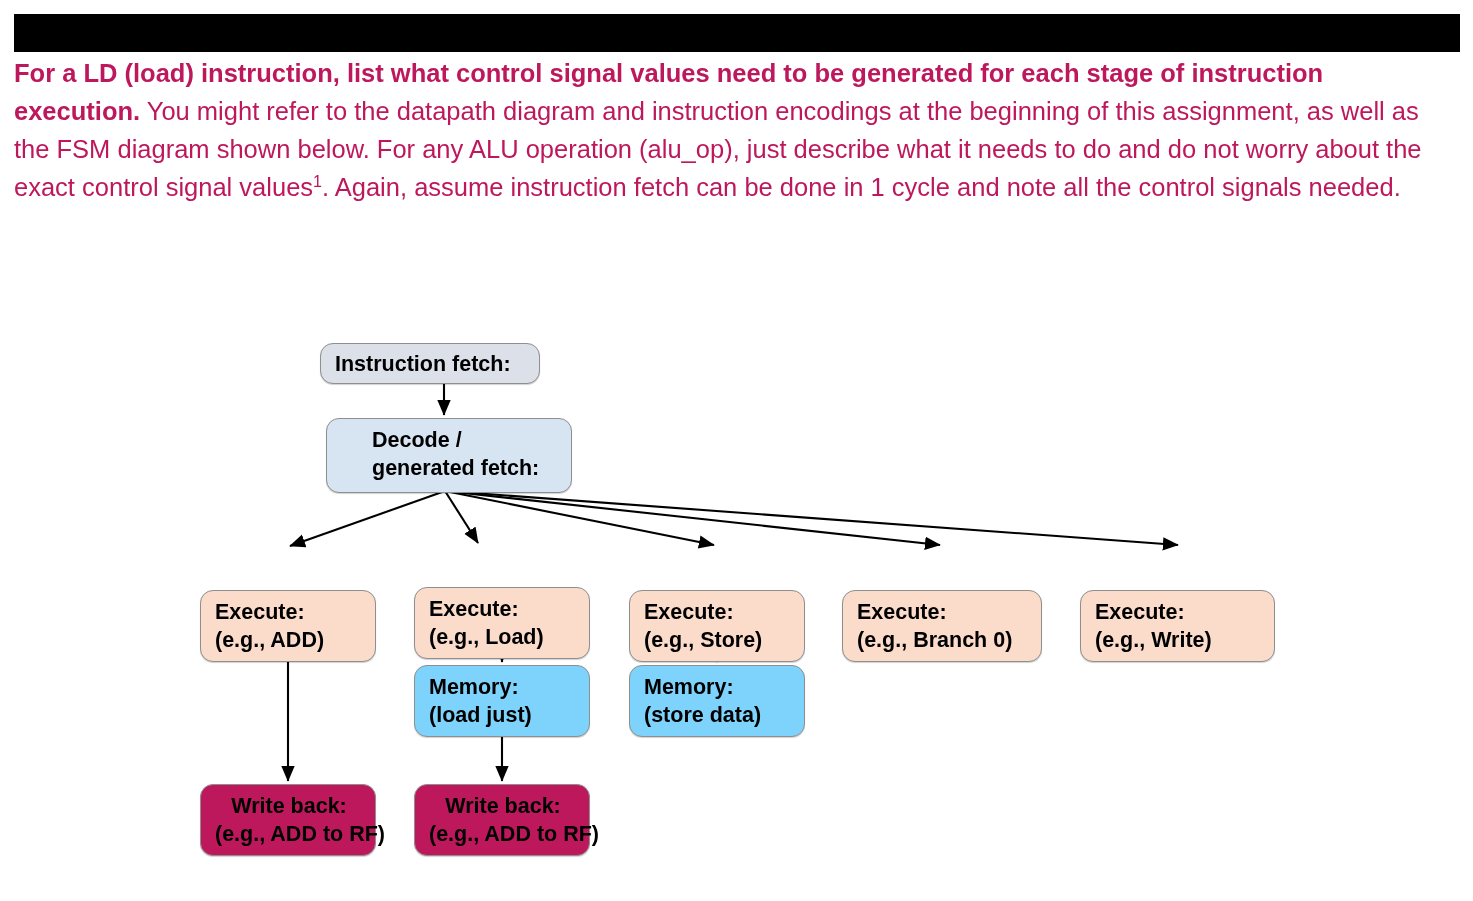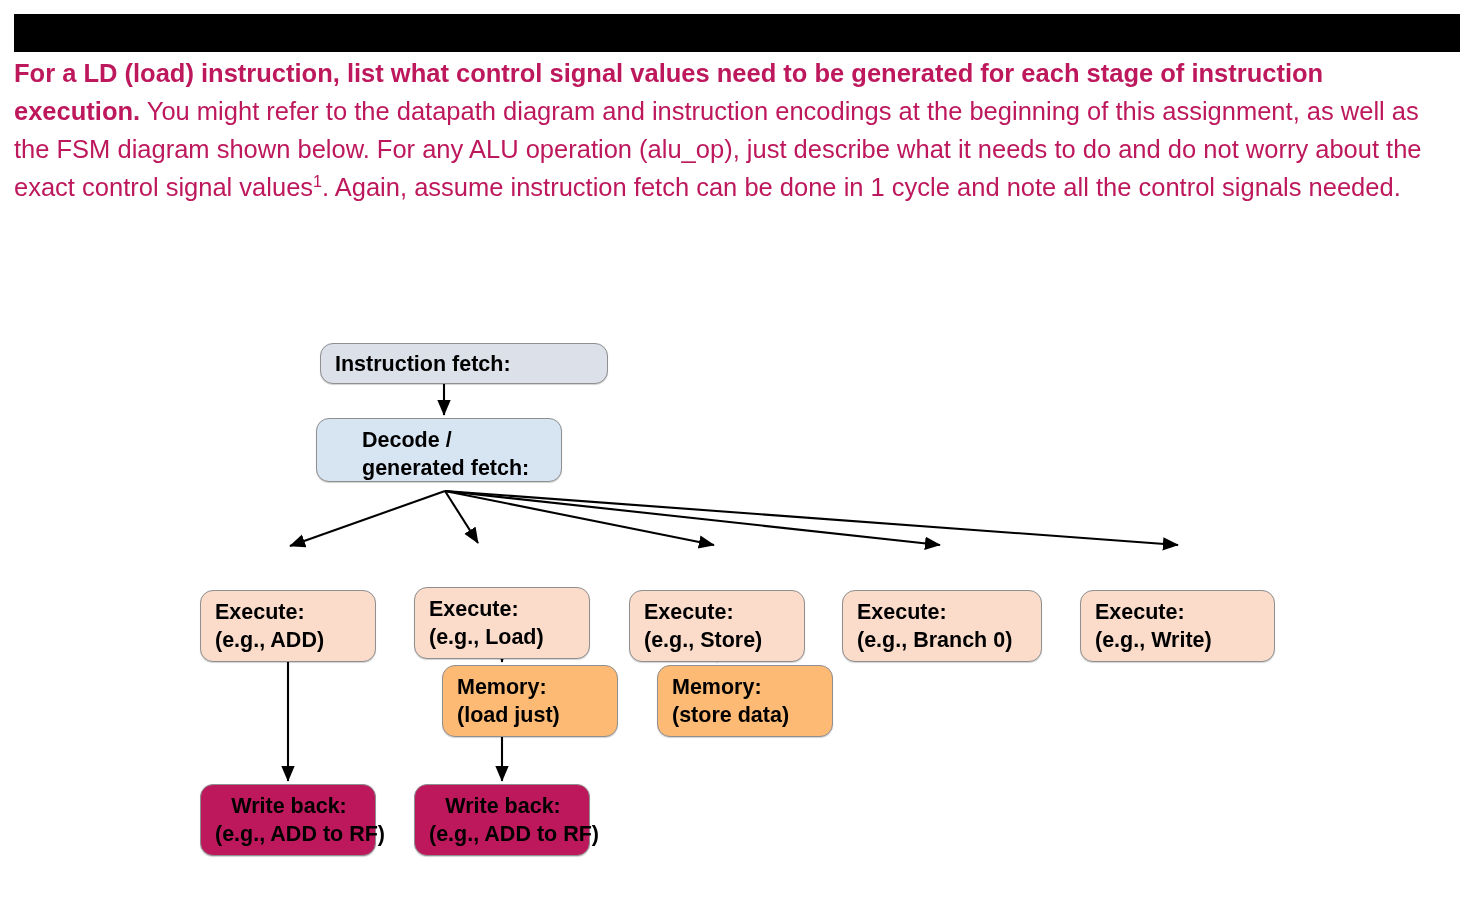--- a/index.html
+++ b/index.html
@@ -82,27 +82,27 @@
     line-height: 28px;
     color: #000000;
     box-shadow: 0 1px 1px rgba(0,0,0,0.18);
   }
   .node .t1 { font-weight: bold; display: block; white-space: nowrap; }
   .node .t2 { font-weight: bold; display: block; white-space: nowrap; }
 
   .n-fetch   { background: #dbe0e9; }
   .n-decode  { background: #d7e5f3; }
   .n-exec    { background: #fbdccb; margin-top: 41px; }
-  .n-mem     { background: #fdba74; margin-left: 28px; }
+  .n-mem     { background: #7dd3fc; }
   .n-wb      { background: #be185d; text-align: center; }
 
   
-  #node-fetch    { left: 320px; top: 343px; width: 288px; height: 41px;
+  #node-fetch    { left: 320px; top: 343px; width: 220px; height: 41px;
                    display: flex; align-items: center; padding-top: 0; padding-bottom: 0; }
-  #node-decode   { left: 316px; top: 418px; width: 246px; height: 64px; padding-left: 45px; }
+  #node-decode   { left: 326px; top: 418px; width: 246px; height: 75px; padding-left: 45px; }
 
   #node-exec-add    { left: 200px;  top: 549px; width: 176px; height: 72px; }
   #node-exec-load   { left: 414px;  top: 546px; width: 176px; height: 72px; }
   #node-exec-store  { left: 629px;  top: 549px; width: 176px; height: 72px; }
   #node-exec-branch { left: 842px;  top: 549px; width: 200px; height: 72px; }
   #node-exec-jump   { left: 1080px; top: 549px; width: 195px; height: 72px; }
 
   #node-mem-load    { left: 414px; top: 665px; width: 176px; height: 72px; }
   #node-mem-store   { left: 629px; top: 665px; width: 176px; height: 72px; }
 

